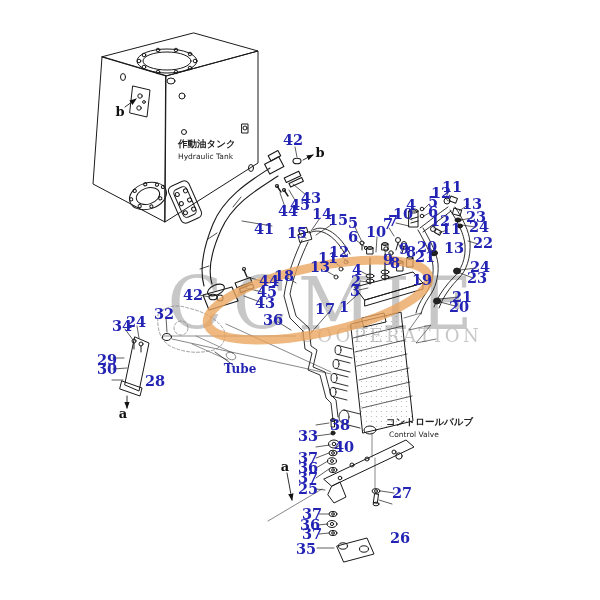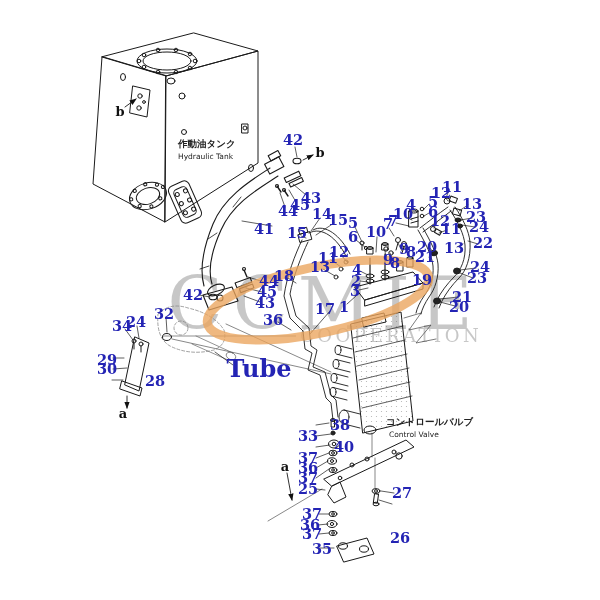--- a/index.html
+++ b/index.html
@@ -2,21 +2,21 @@
 <html><head>
 <meta charset="utf-8">
 <style>
   html,body{margin:0;padding:0;background:#ffffff;}
   #stage{position:relative;width:600px;height:600px;background:#ffffff;overflow:hidden;
          font-family:"DejaVu Serif", serif;}
   #art{position:absolute;left:0;top:0;}
   .callout{position:absolute;transform:translate(-50%,-50%);font-weight:bold;
            font-size:14.5px;line-height:1;color:#2424b4;white-space:nowrap;
            font-family:"DejaVu Serif", serif;}
-  .callout.big{font-size:24px;margin-left:19px;}
+  .callout.big{font-size:12px;}
   .ref{position:absolute;transform:translate(-50%,-50%);font-weight:bold;
        font-size:13px;line-height:1;color:#111111;font-family:"DejaVu Serif", serif;}
 </style>
 </head>
 <body>
 
 <div id="stage">
   <svg id="art" width="600" height="600" viewBox="0 0 600 600">
     <defs>
       <marker id="arr" markerWidth="9" markerHeight="7" refX="7" refY="3" orient="auto">
@@ -370,20 +370,20 @@
       <span class="callout" style="left: 308px; top: 447px; margin-left: 36px;">40</span>
       <span class="callout" style="left: 308px; top: 458px;">37</span>
       <span class="callout" style="left: 308px; top: 468px;">36</span>
       <span class="callout" style="left: 308px; top: 478px;">37</span>
       <span class="callout" style="left: 308px; top: 489px;">25</span>
       <span class="callout" style="left: 402px; top: 493px;">27</span>
       <span class="callout" style="left: 400px; top: 504px; margin-top: 34px;">26</span>
       <span class="callout" style="left: 312px; top: 514px;">37</span>
       <span class="callout" style="left: 310px; top: 525px;">36</span>
       <span class="callout" style="left: 312px; top: 534px;">37</span>
-      <span class="callout" style="left: 322px; top: 549px; text-align: right;">35</span>
+      <span class="callout" style="left: 306px; top: 549px; text-align: right;">35</span>
       <span class="ref" style="left: 120px; top: 111px;">b</span>
       <span class="ref" style="left: 320px; top: 152px;">b</span>
       <span class="ref" style="left: 123px; top: 413px;">a</span>
       <span class="ref" style="left: 285px; top: 466px;">a</span>
       <span class="callout big" style="left: 240px; top: 369px;">Tube</span>
     </div>
 </div>
 
 </body></html>

